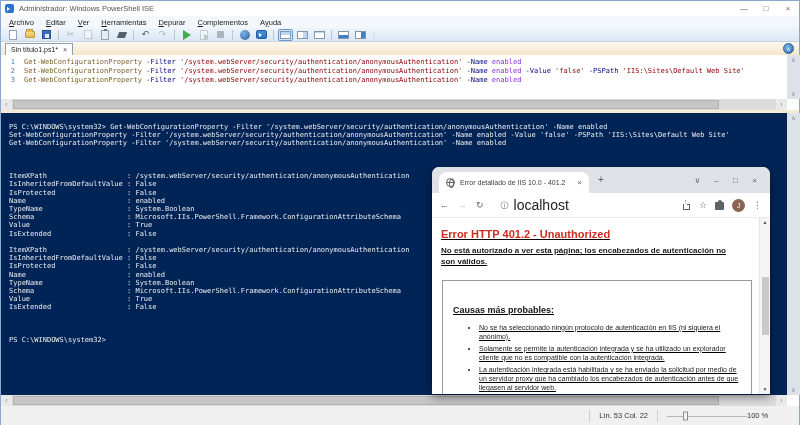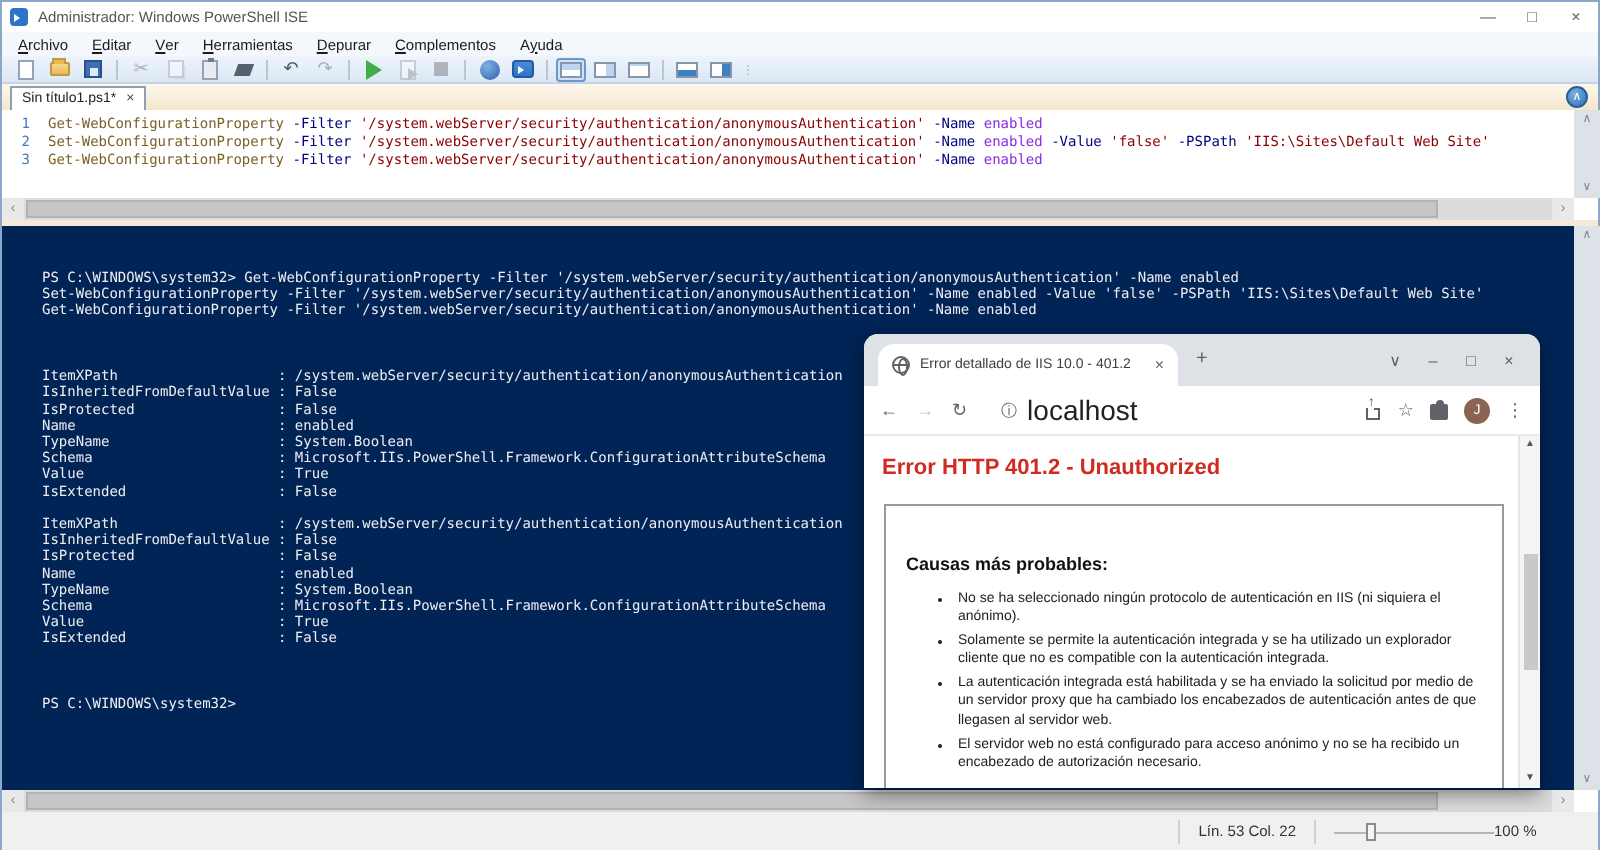--- a/index.html
+++ b/index.html
@@ -82,21 +82,21 @@
   .hs-thumb{height:9px;background:#c6c6c6;border:1px solid #b2b2b2;margin-left:1px;width:706px;}
   .hs-track-rest{flex:1;}
   .vscroll{position:absolute;left:786px;width:13px;background:#dde2e9;
     display:flex;flex-direction:column;align-items:center;justify-content:space-between;}
   .vs-edit{top:54px;height:44px;}
   .vs-cons{top:112px;height:282px;}
   .vs-arrow{color:#7a8594;font-size:6px;line-height:10px;}
   .splitter{position:absolute;left:0;top:109px;width:100%;height:3px;background:#f5ead8;}
   
   .console{position:absolute;left:0;top:112px;width:786px;height:282px;background:var(--console-bg);overflow:hidden;}
-  .console pre{margin:12px;padding:10px 0 0 8px;font-family:"DejaVu Sans Mono",monospace;
+  .console pre{margin:0;padding:10px 0 0 8px;font-family:"DejaVu Sans Mono",monospace;
     font-size:7px;line-height:8.2px;color:var(--console-text);}
   
   .statusbar{position:absolute;left:0;top:405px;width:100%;height:19px;background:#f0f0f0;
     display:flex;align-items:center;justify-content:flex-end;font-size:7.5px;color:#333;}
   .sb-sep{width:1px;height:12px;background:#cfcfcf;margin:0 9px;}
   .sb-slider{display:flex;align-items:center;width:80px;position:relative;height:100%;}
   .sb-track{position:absolute;left:0;right:0;top:50%;height:1px;background:#b5b5b5;}
   .sb-handle{position:absolute;left:16px;top:50%;transform:translateY(-50%);width:5px;height:9px;
     background:#f5f5f5;border:1px solid #8a8a8a;}
   .sb-zoom{width:42px;text-align:left;margin-right:10px;}
@@ -123,21 +123,21 @@
   .c-actions{display:flex;align-items:center;gap:8px;}
   .share-wrap{position:relative;width:9px;height:9px;}
   .share-box{position:absolute;left:1px;top:3px;width:7px;height:6px;border:1px solid #5f6368;}
   .share-arrow{position:absolute;left:2px;top:-3px;font-size:7px;color:#5f6368;background:#fff;line-height:1;}
   .c-star{font-size:9px;color:#5f6368;}
   .c-puzzle{width:9px;height:8px;background:#5f6368;border-radius:1px;position:relative;margin-top:2px;}
   .c-puzzle::before{content:"";position:absolute;left:3px;top:-2px;width:4px;height:4px;border-radius:50%;background:#5f6368;}
   .c-avatar{width:13px;height:13px;border-radius:50%;background:#8a6352;color:#fff;font-size:7px;
     display:flex;align-items:center;justify-content:center;}
   .c-dots{font-size:9px;color:#5f6368;}
-  .c-content{position:relative;height:176px;background:#fff;overflow:hidden;}
+  .c-content{position:relative;height:176px;background:#fff;overflow:hidden;text-decoration:underline;}
   .c-scroll{position:absolute;right:0;top:0;bottom:0;width:11px;background:#f5f5f5;border-left:1px solid #e4e4e4;
     display:flex;flex-direction:column;align-items:center;justify-content:space-between;padding:2px 0;}
   .c-scroll .ar{font-size:5px;color:#555;line-height:1;}
   .c-scroll .th{width:7px;height:58px;background:#c9c9c9;}
   .err-head{margin:10px 0 0 9px;font-size:11px;font-weight:bold;color:var(--err);}
   .err-msg{margin:6px 0 0 9px;font-size:8px;font-weight:bold;color:#1a1a1a;max-width:295px;line-height:1.35;}
   .err-box{margin:12px 18px 0 10px;border:1px solid #9a9a9a;padding:24px 10px 10px 10px;}
   .err-box-title{font-size:9px;font-weight:bold;color:#111;}
   .err-box ul{margin:8px 0 0 0;padding-left:26px;}
   .err-box li{font-size:7px;color:#202020;line-height:1.3;margin-bottom:3px;}
@@ -401,20 +401,21 @@
           <span class="share-arrow">↑</span>
         </span>
         <span class="c-star">☆</span>
         <span class="c-puzzle"></span>
         <span class="c-avatar">J</span>
         <span class="c-dots">⋮</span>
       </span>
     </div>
     <div class="c-content">
       <div class="err-head">Error HTTP 401.2 - Unauthorized</div>
+      <div class="err-msg">No está autorizado a ver esta página; los encabezados de autenticación no son válidos.</div>
       <div class="err-box">
         <div class="err-box-title">Causas más probables:</div>
         <ul id="causes-list">
             <li>No se ha seleccionado ningún protocolo de autenticación en IIS (ni siquiera el anónimo).</li>
             <li>Solamente se permite la autenticación integrada y se ha utilizado un explorador cliente que no es compatible con la autenticación integrada.</li>
             <li>La autenticación integrada está habilitada y se ha enviado la solicitud por medio de un servidor proxy que ha cambiado los encabezados de autenticación antes de que llegasen al servidor web.</li>
             <li>El servidor web no está configurado para acceso anónimo y no se ha recibido un encabezado de autorización necesario.</li>
           </ul>
       </div>
       <div class="c-scroll">

